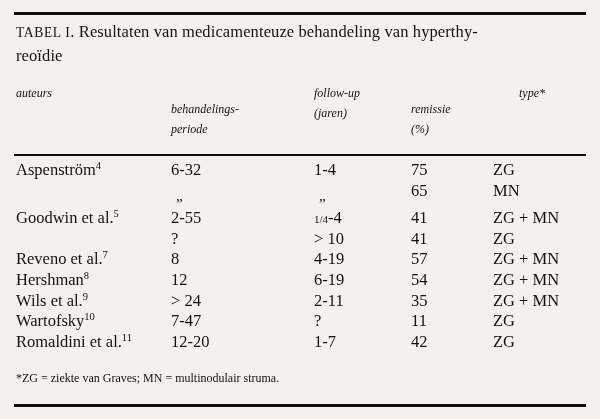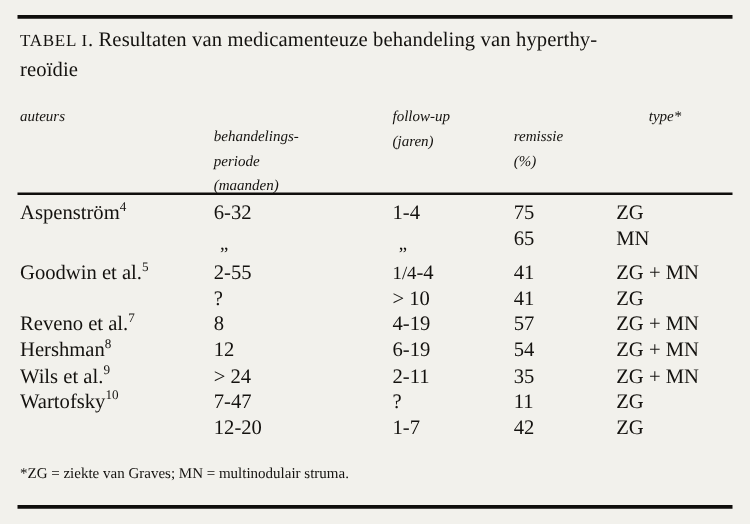--- a/index.html
+++ b/index.html
@@ -99,21 +99,21 @@
     top: -11px;
     font-size: 15px;
     line-height: 1;
     letter-spacing: -0.5px;
   }
   .ditto-period { left: 176px; }
   .ditto-follow { left: 319px; }
 
   .frac {
     display: inline-block;
-    font-size: 15px;
+    font-size: 11px;
     vertical-align: 0.5px;
   }
 
   
   .footnote {
     position: absolute;
     top: 368px;
     left: 16px;
     font-size: 12px;
     line-height: 20px;
@@ -132,21 +132,20 @@
     <span>reoïdie</span>
   </div>
 
   <div class="head head-auteurs">
     <span>auteurs</span>
   </div>
 
   <div class="head head-behandel">
     <span>behandelings-</span><br>
     <span>periode</span><br>
-    <span>(maanden)</span>
   </div>
 
   <div class="head head-followup">
     <span>follow-up</span><br>
     <span>(jaren)</span>
   </div>
 
   <div class="head head-remissie">
     <span>remissie</span><br>
     <span>(%)</span>
@@ -221,20 +220,21 @@
 
     <div class="row">
       <span class="cell c-author"><span>Wartofsky</span><sup>10</sup></span>
       <span class="cell c-period">7-47</span>
       <span class="cell c-follow">?</span>
       <span class="cell c-remis">11</span>
       <span class="cell c-type">ZG</span>
     </div>
 
     <div class="row">
+      <span class="cell c-author"><span>Romaldini et al.</span><sup>11</sup></span>
       <span class="cell c-period">12-20</span>
       <span class="cell c-follow">1-7</span>
       <span class="cell c-remis">42</span>
       <span class="cell c-type">ZG</span>
     </div>
 
   </div>
 
   <div class="footnote">*ZG = ziekte van Graves; MN = multinodulair struma.</div>
 

